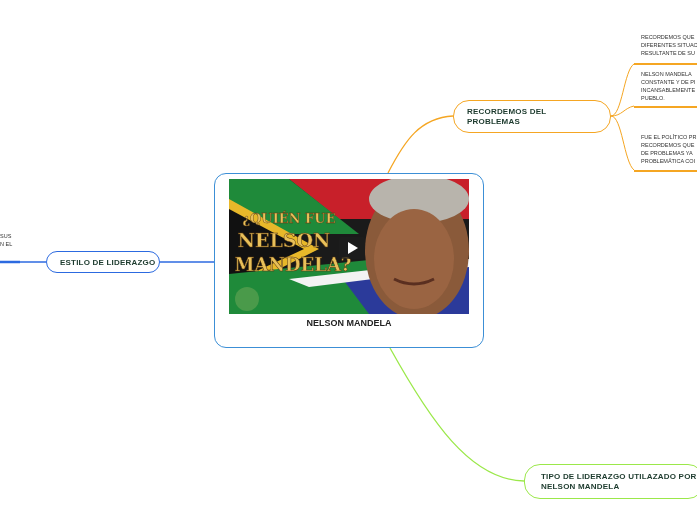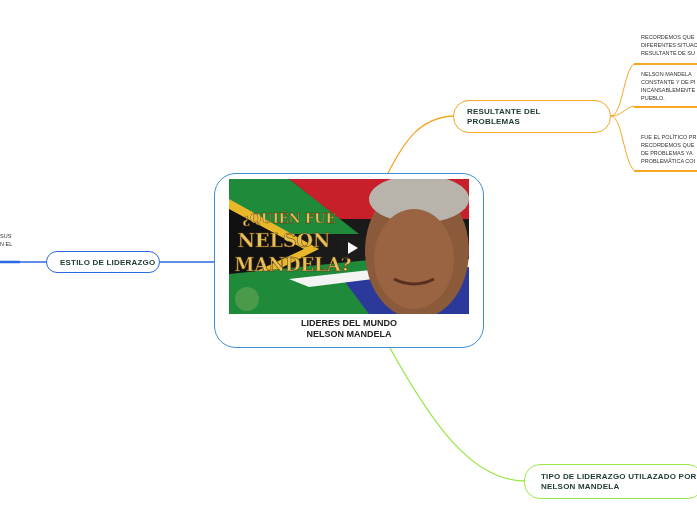--- a/index.html
+++ b/index.html
@@ -1,20 +1,20 @@
 <!DOCTYPE html>
 <html><head>
   <meta charset="utf-8">
   <style>
     html, body { margin:0; padding:0; }
     body { width:697px; height:520px; background:#ffffff; position:relative; overflow:hidden;
       font-family:"Liberation Sans", "DejaVu Sans", sans-serif; }
     svg.links { position:absolute; left:0; top:0; width:697px; height:520px; }
     .node { position:absolute; box-sizing:border-box; background:#fff; }
-    .central { left:214px; top:173px; width:270px; height:175px; border:1.5px solid #3c8fd6; border-radius:22px; }
+    .central { left:214px; top:173px; width:270px; height:175px; border:1.5px solid #3c8fd6; border-radius:12px; }
     .thumb { position:absolute; left:14px; top:5px; width:240px; height:135px; overflow:hidden; background:#2a2a2a; }
     .central-title { position:absolute; left:0; right:0; top:144px; text-align:center; font-size:9px; font-weight:bold; color:#222; line-height:11px; }
     .branch { border-radius:16px; font-size:8px; font-weight:bold; color:#1d3b2e; line-height:10px; letter-spacing:0.2px; }
     .b-fund { left:453px; top:100px; width:158px; height:33px; border:1.5px solid #f5a623; padding:6px 0 0 13px; }
     .b-tipo { left:524px; top:464px; width:180px; height:35px; border:1.5px solid #9be84a; padding:7px 0 0 16px; }
     .b-estilo { left:46px; top:251px; width:114px; height:22px; border:1.5px solid #2c6ae0; padding:6px 0 12px 13px; }
     .leaf { position:absolute; font-size:5.5px; color:#333; line-height:8px; white-space:nowrap; overflow:hidden; }
     .leaf-line { position:absolute; height:1.5px; background:#f5a623; }
     .play { position:absolute; left:110px; top:58px; width:26px; height:22px; background:rgba(30,30,30,0.7); border-radius:3px; }
     .play:after { content:""; position:absolute; left:9px; top:5px; border-left:10px solid #fff; border-top:6px solid transparent; border-bottom:6px solid transparent; }
@@ -53,27 +53,26 @@
       <ellipse cx="185" cy="80" rx="40" ry="50" fill="#9a6442"></ellipse>
       <path d="M165 100 Q 185 110 205 100" stroke="#5a2f20" stroke-width="3" fill="none"></path>
       <circle cx="18" cy="120" r="12" fill="#4a9a4a"></circle>
       <text x="60" y="44" font-family="DejaVu Serif, serif" font-size="13" font-weight="bold" fill="#e8c05a" stroke="#5a3a10" stroke-width="0.4" text-anchor="middle">¿QUIÉN FUE</text>
       <text x="55" y="68" font-family="DejaVu Serif, serif" font-size="19" font-weight="bold" fill="#e8c05a" stroke="#5a3a10" stroke-width="0.5" text-anchor="middle">NELSON</text>
       <text x="64" y="92" font-family="DejaVu Serif, serif" font-size="18" font-weight="bold" fill="#e8c05a" stroke="#5a3a10" stroke-width="0.5" text-anchor="middle">MANDELA?</text>
     </svg>
     <div class="play"></div>
   </div>
   <div class="central-title">
-    <div>LIDERES DEL MUNDO</div>
     <div>NELSON MANDELA</div>
   </div>
 </div>
 
 <div class="node branch b-fund">
-  <div>RESULTANTE DEL</div>
+  <div>RECORDEMOS DEL</div>
   <div>PROBLEMAS</div>
 </div>
 
 <div class="node branch b-estilo">
   <div>ESTILO DE LIDERAZGO</div>
 </div>
 
 <div class="node branch b-tipo">
   <div>TIPO DE  LIDERAZGO UTILAZADO POR</div>
   <div>NELSON MANDELA</div>

